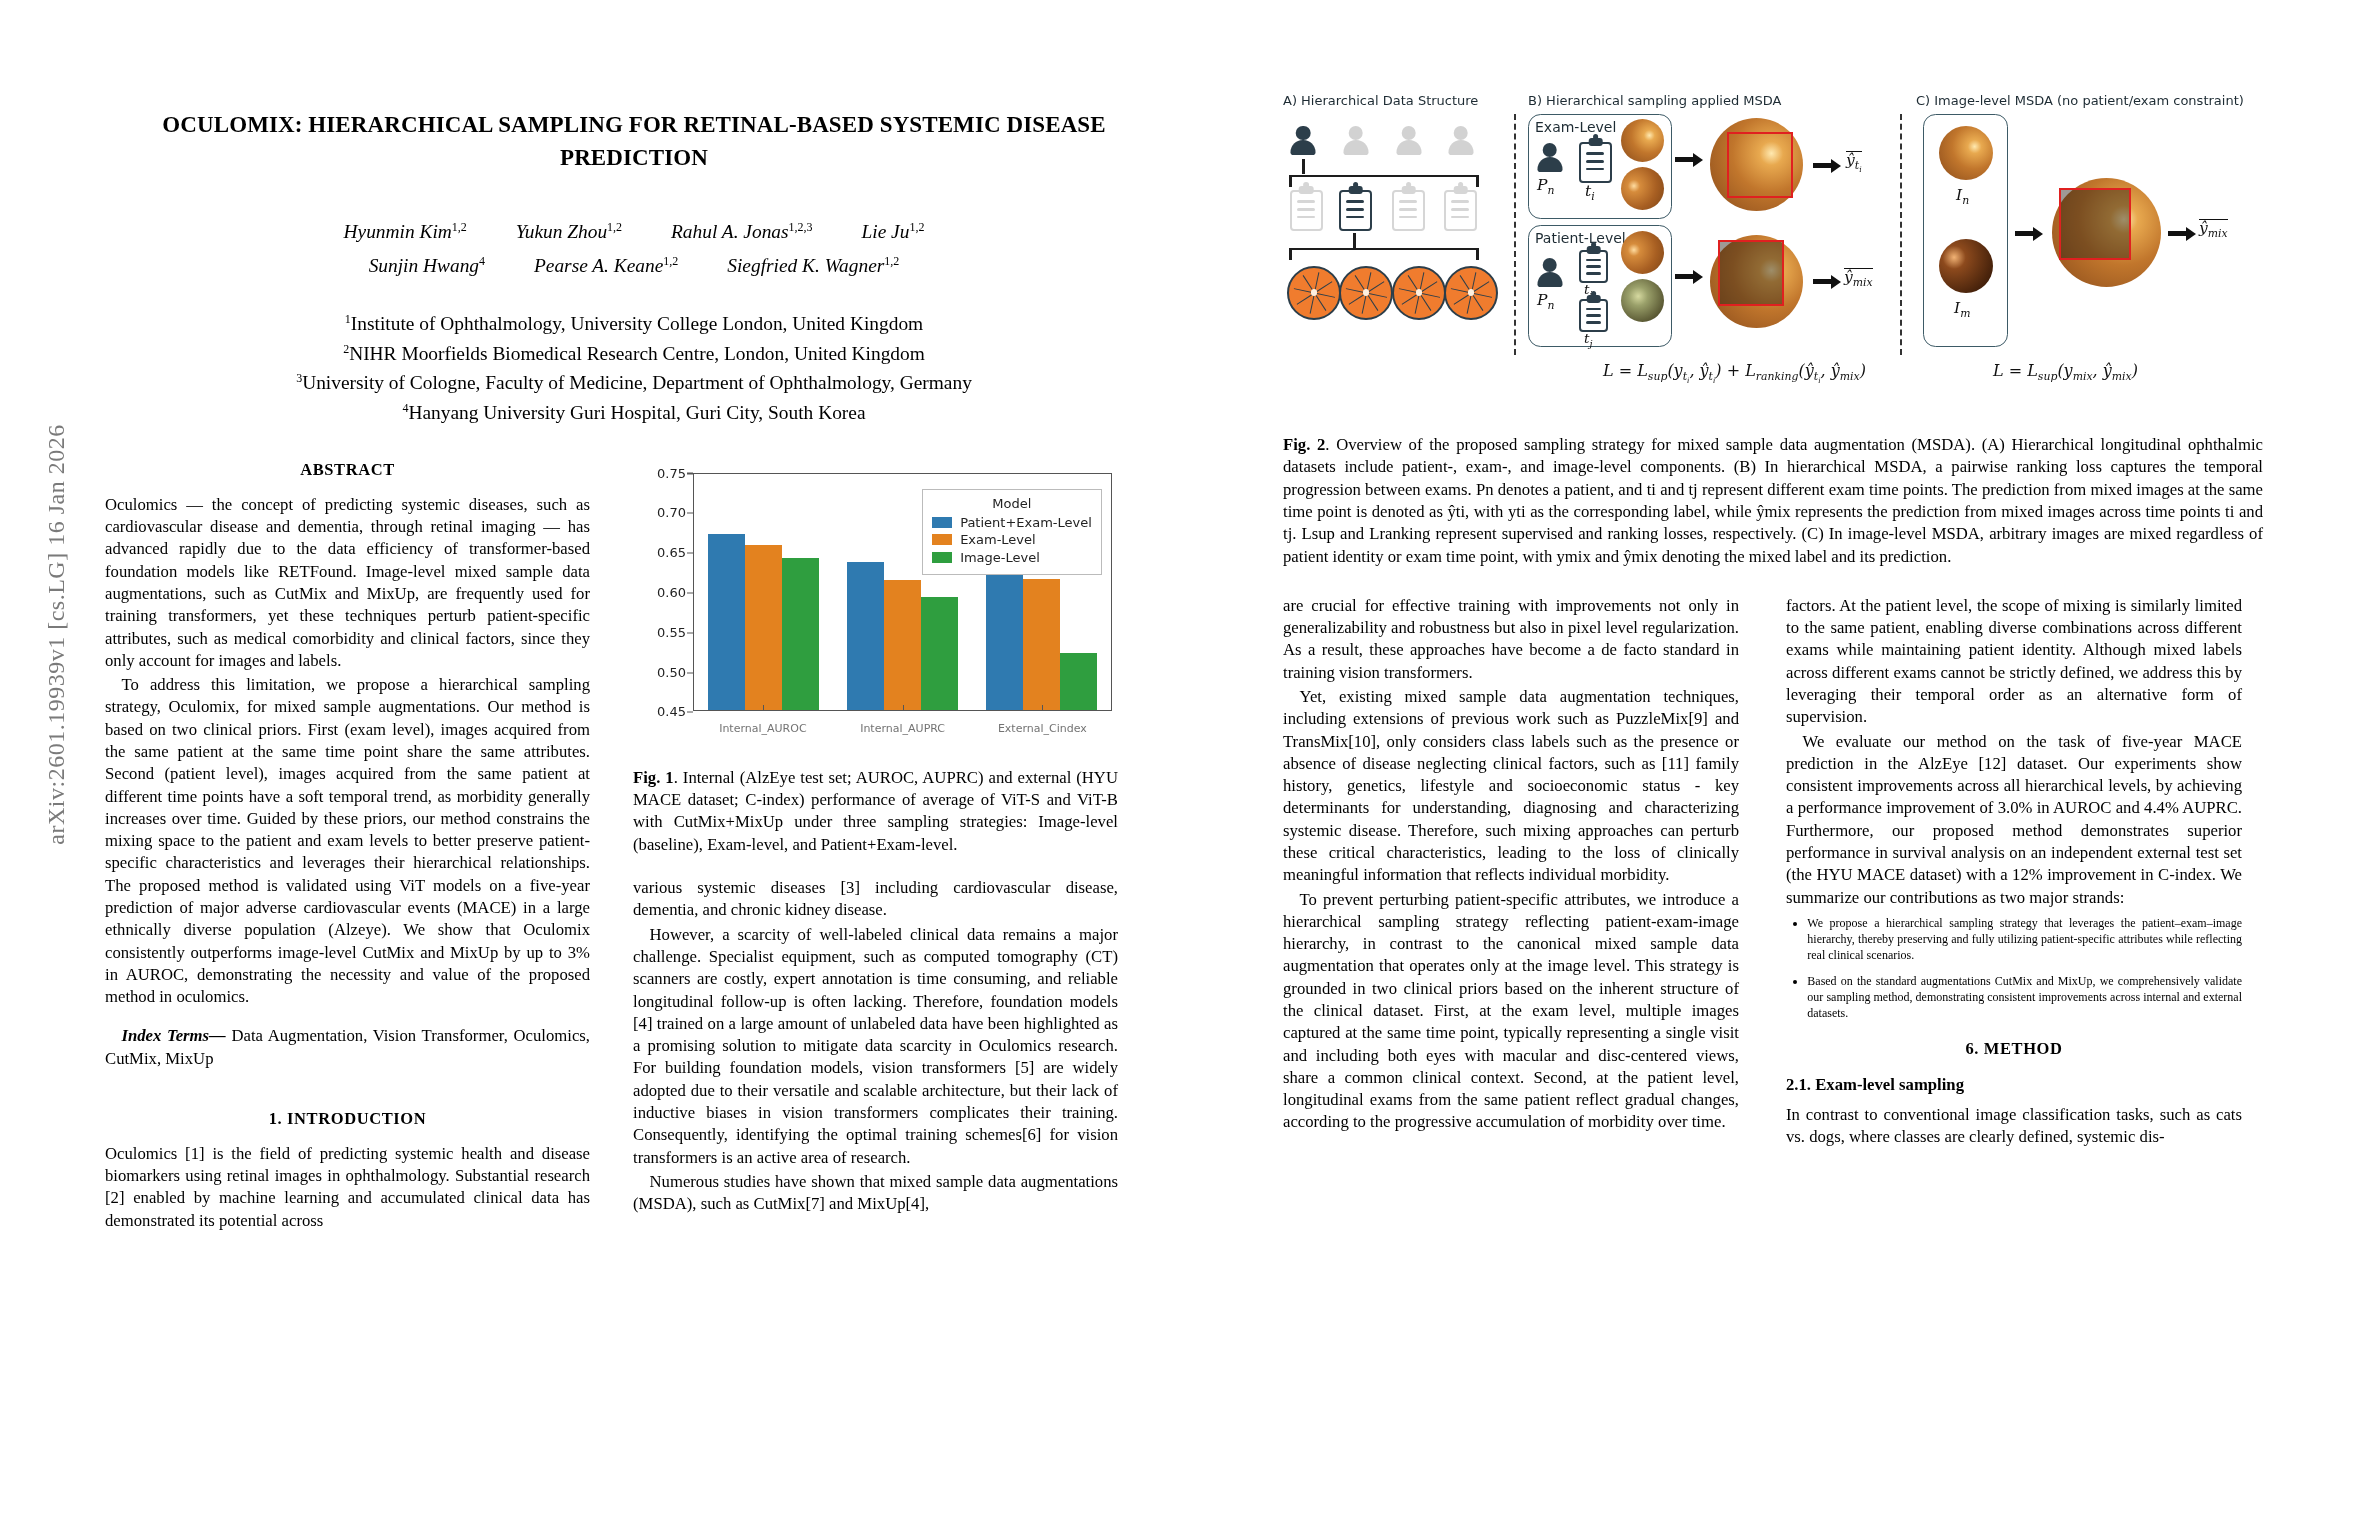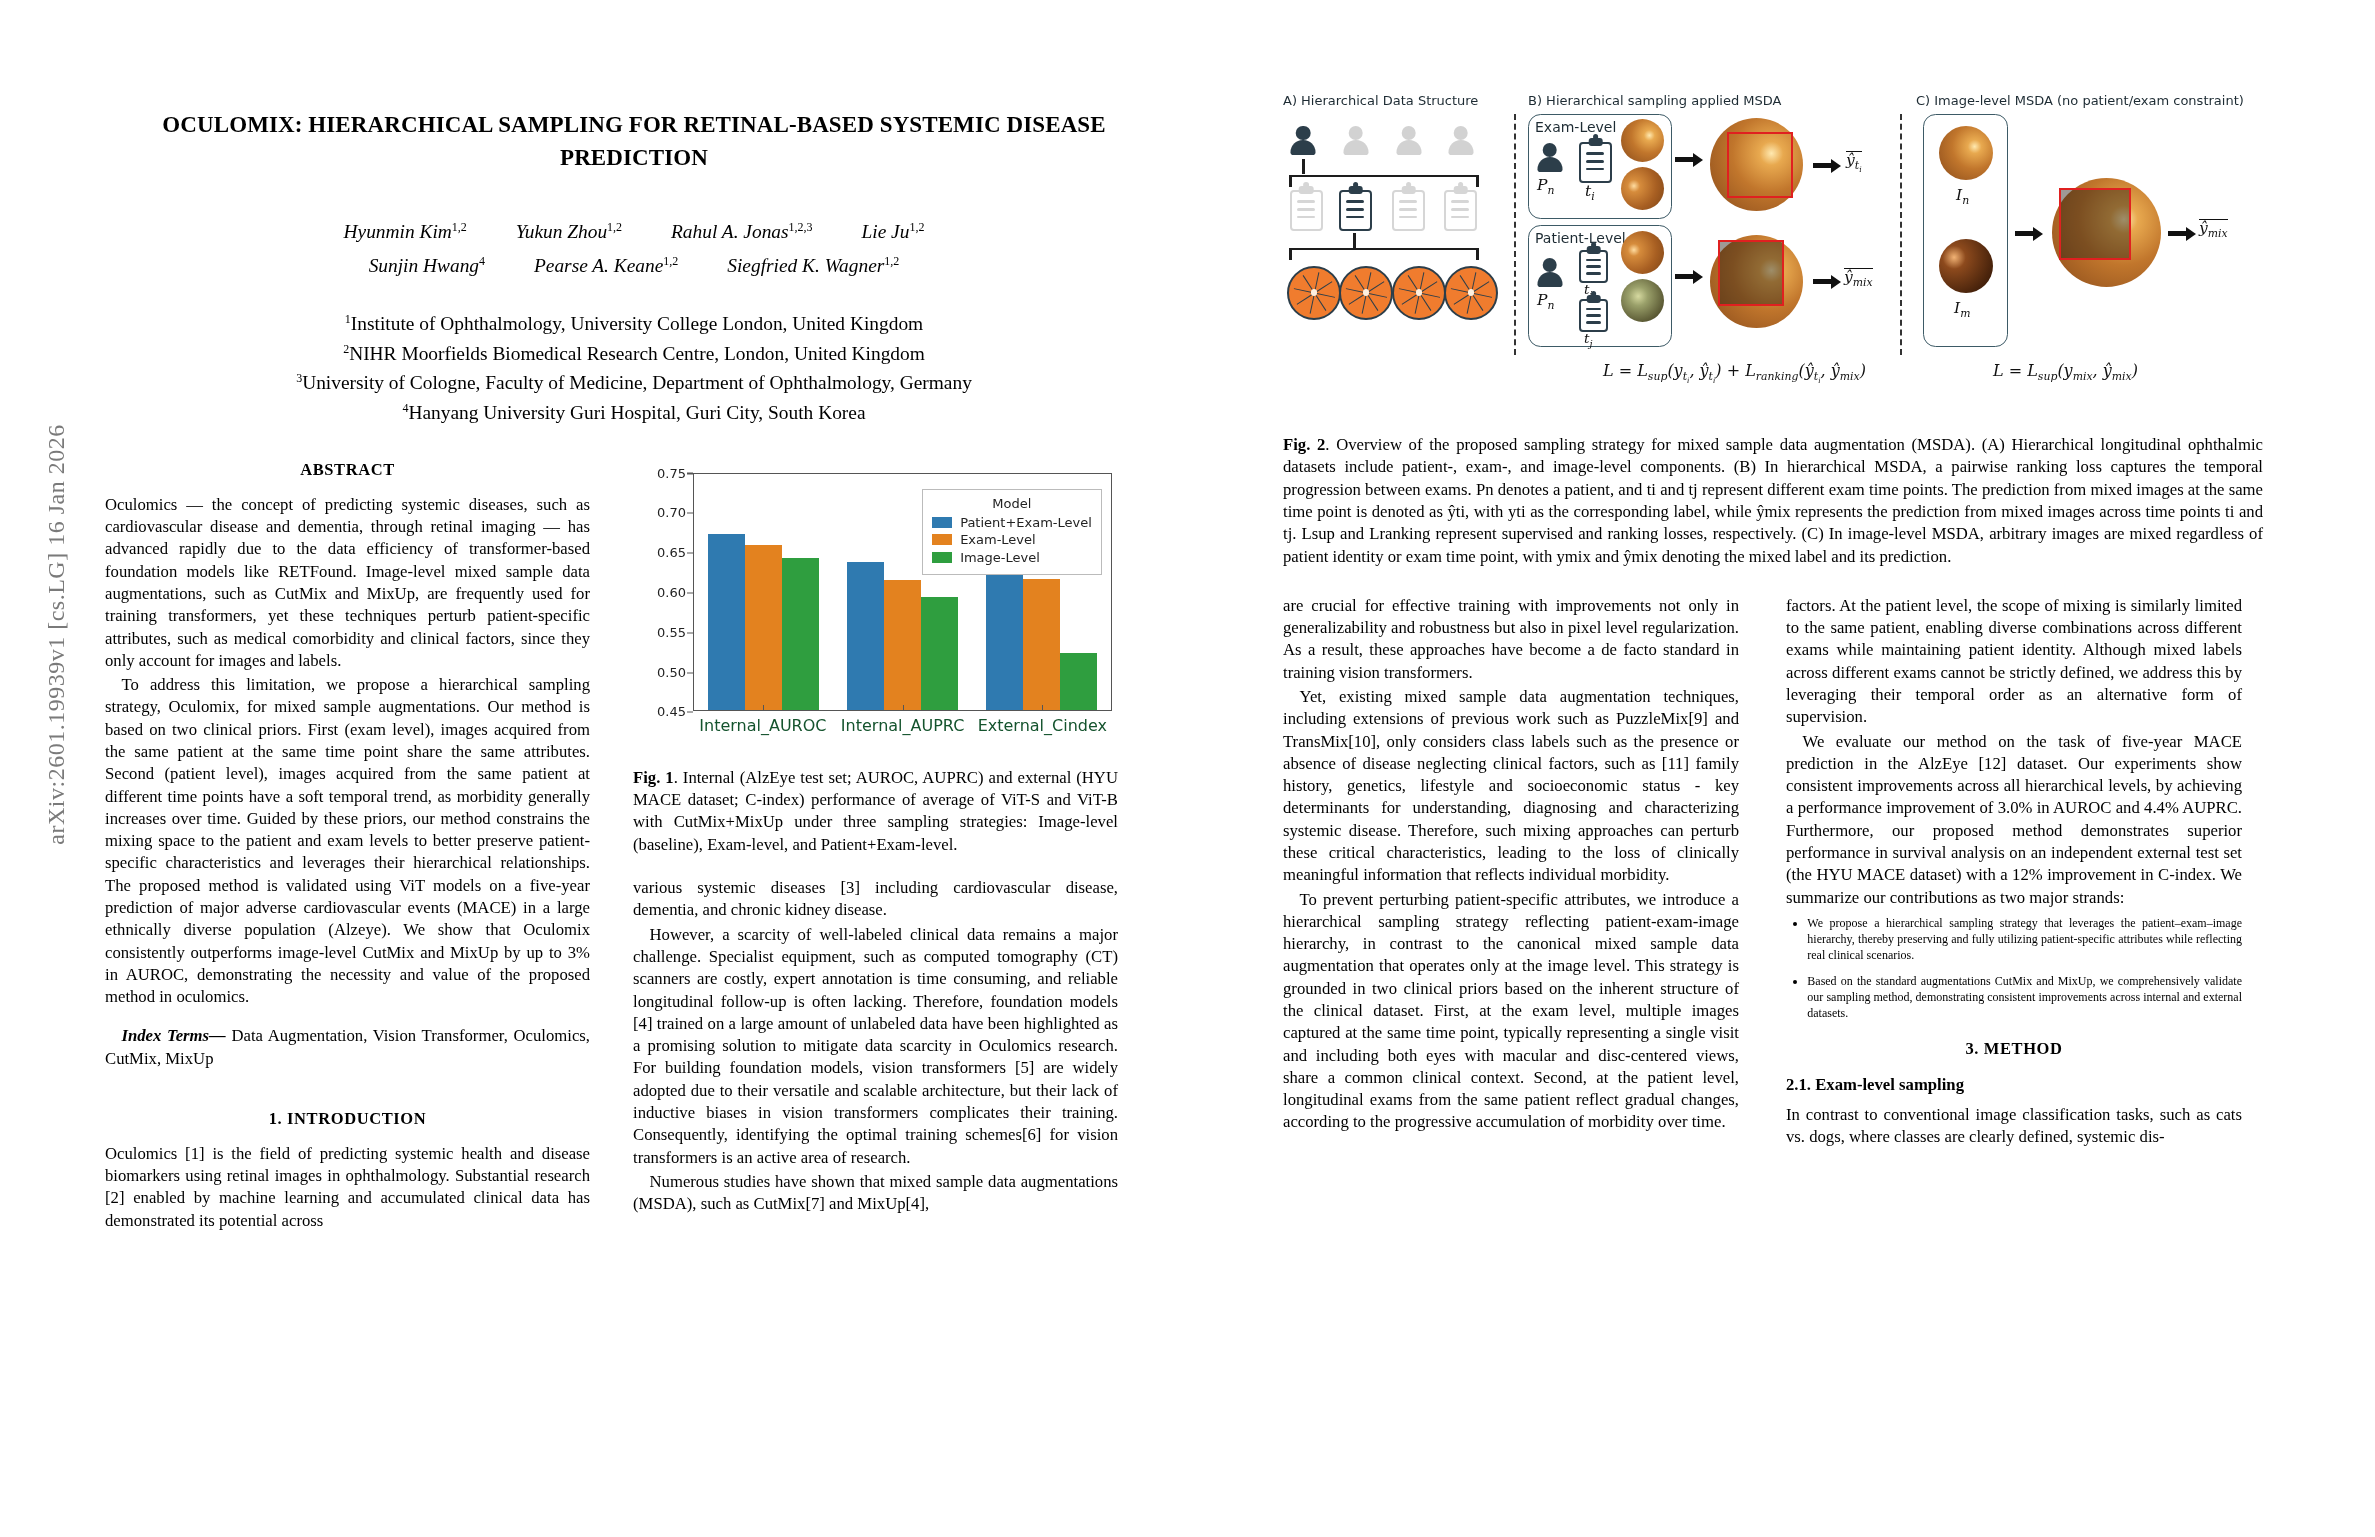--- a/index.html
+++ b/index.html
@@ -99,21 +99,21 @@
   }
   .ytick::after{
     content:"";position:absolute;right:-6.8px;top:50%;
     width:5.8px;height:1.3px;background:#555;
   }
   .bars{position:absolute;inset:0;display:flex;align-items:flex-end;}
   .grp{flex:1;display:flex;align-items:flex-end;justify-content:center;gap:0px;height:100%;}
   .bar{width:37px;}
   .xlabels{
     position:absolute;left:60px;right:5.8px;bottom:19.4px;
-    display:flex;font-size:16px;color:#14532d;
+    display:flex;font-size:11px;color:#737373;
   }
   .xlabels span{flex:1;text-align:center;}
   .xtick{position:absolute;bottom:43px;width:1.3px;height:5.8px;background:#555;}
   .legend{
     position:absolute;right:9.7px;top:15.5px;
     border:1px solid #bbb;background:#fff;
     padding:5.8px 8.7px 6.8px 8.7px;
     font-size:13px;color:#222;
   }
   .legend .ltitle{text-align:center;margin-bottom:3.9px;}
@@ -541,20 +541,20 @@
         <p class="body">Yet, existing mixed sample data augmentation techniques, including extensions of previous work such as PuzzleMix[9] and TransMix[10], only considers class labels such as the presence or absence of disease neglecting clinical factors, such as [11] family history, genetics, lifestyle and socioeconomic status - key determinants for understanding, diagnosing and characterizing systemic disease. Therefore, such mixing approaches can perturb these critical characteristics, leading to the loss of clinically meaningful information that reflects individual morbidity.</p>
         <p class="body">To prevent perturbing patient-specific attributes, we introduce a hierarchical sampling strategy reflecting patient-exam-image hierarchy, in contrast to the canonical mixed sample data augmentation that operates only at the image level. This strategy is grounded in two clinical priors based on the inherent structure of the clinical dataset. First, at the exam level, multiple images captured at the same time point, typically representing a single visit and including both eyes with macular and disc-centered views, share a common clinical context. Second, at the patient level, longitudinal exams from the same patient reflect gradual changes, according to the progressive accumulation of morbidity over time.</p>
       </div>
       <div class="col right" style="width:456px;">
         <p class="body noind">factors. At the patient level, the scope of mixing is similarly limited to the same patient, enabling diverse combinations across different exams while maintaining patient identity. Although mixed labels across different exams cannot be strictly defined, we address this by leveraging their temporal order as an alternative form of supervision.</p>
         <p class="body">We evaluate our method on the task of five-year MACE prediction in the AlzEye [12] dataset. Our experiments show consistent improvements across all hierarchical levels, by achieving a performance improvement of 3.0% in AUROC and 4.4% AUPRC. Furthermore, our proposed method demonstrates superior performance in survival analysis on an independent external test set (the HYU MACE dataset) with a 12% improvement in C-index. We summarize our contributions as two major strands:</p>
         <ul class="bl bullets">
           <li>We propose a hierarchical sampling strategy that leverages the patient–exam–image hierarchy, thereby preserving and fully utilizing patient-specific attributes while reflecting real clinical scenarios.</li>
           <li>Based on the standard augmentations CutMix and MixUp, we comprehensively validate our sampling method, demonstrating consistent improvements across internal and external datasets.</li>
         </ul>
-        <div class="sec-head" style="margin-top:17.5px;">3.  METHOD</div>
+        <div class="sec-head" style="margin-top:17.5px;">6.  METHOD</div>
         <div class="subhead">2.1.  Exam-level sampling</div>
         <p class="body noind">In contrast to conventional image classification tasks, such as cats vs. dogs, where classes are clearly defined, systemic dis-</p>
       </div>
     </div>
   </div>
 </div>
 
 
 </body></html>

